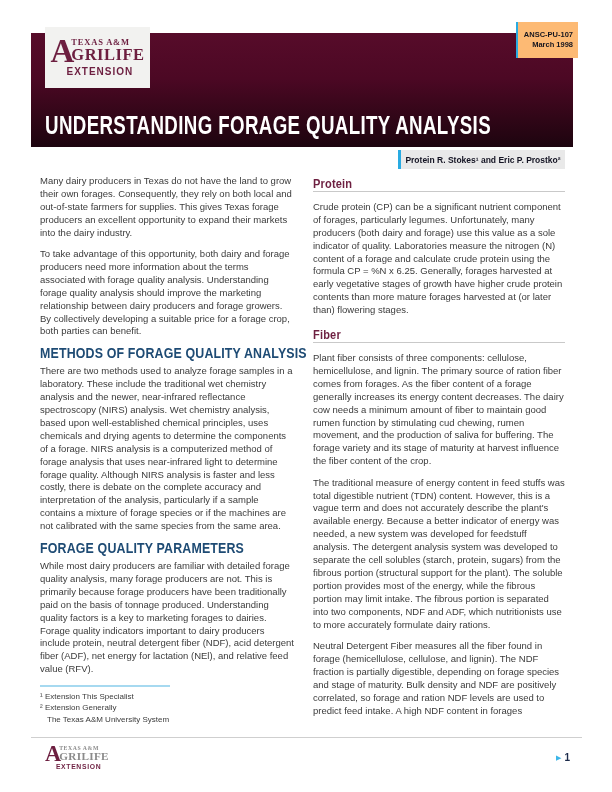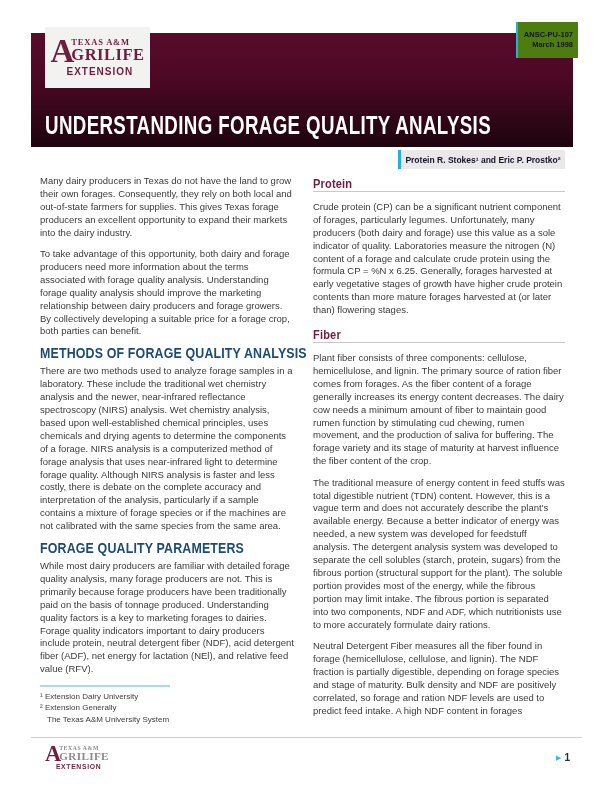--- a/index.html
+++ b/index.html
@@ -30,21 +30,21 @@
   .grilife{font-family:"Liberation Serif", serif;font-weight:bold;font-size:16.5px;letter-spacing:0.5px;margin-top:0px;}
   .extension{font-family:"Liberation Sans", sans-serif;font-weight:bold;font-size:10px;letter-spacing:1px;margin:1px 0 0 16px;}
 
   .logo-box{
     position:absolute;left:45px;top:27px;width:105px;height:61px;background:#f2f2f0;
     display:flex;align-items:center;justify-content:center;
   }
   .maroon-logo .bigA,.maroon-logo .texasam,.maroon-logo .grilife,.maroon-logo .extension{color:#6d1f40;}
 
   .pub-badge{
-    position:absolute;left:516px;top:22px;width:62px;height:36px;background:#4d7c0f;
+    position:absolute;left:516px;top:22px;width:62px;height:36px;background:#fdba74;
     border-left:2px solid #29abe2;box-sizing:border-box;
     display:flex;flex-direction:column;justify-content:center;align-items:flex-end;
     padding-right:5px;
   }
   .pub-badge div{font-size:7.5px;font-weight:bold;color:#15151f;line-height:10px;}
 
   .author-box{
     position:absolute;left:398px;top:150px;width:167px;height:19px;background:#e9e9e9;
     border-left:3px solid #29abe2;box-sizing:border-box;
     display:flex;align-items:center;justify-content:center;
@@ -124,21 +124,21 @@
     </h2>
     <p>There are two methods used to analyze forage samples in a laboratory. These include the traditional wet chemistry analysis and the newer, near-infrared reflectance spectroscopy (NIRS) analysis. Wet chemistry analysis, based upon well-established chemical principles, uses chemicals and drying agents to determine the components of a forage. NIRS analysis is a computerized method of forage analysis that uses near-infrared light to determine forage quality. Although NIRS analysis is faster and less costly, there is debate on the complete accuracy and interpretation of the analysis, particularly if a sample contains a mixture of forage species or if the machines are not calibrated with the same species from the same area.</p>
 
     <h2 class="navy">
       <span class="squeeze">FORAGE QUALITY PARAMETERS</span>
     </h2>
     <p>While most dairy producers are familiar with detailed forage quality analysis, many forage producers are not. This is primarily because forage producers have been traditionally paid on the basis of tonnage produced. Understanding quality factors is a key to marketing forages to dairies. Forage quality indicators important to dairy producers include protein, neutral detergent fiber (NDF), acid detergent fiber (ADF), net energy for lactation (NEl), and relative feed value (RFV).</p>
 
     <div class="footnotes">
       <div class="fn-rule"></div>
-      <div>¹ Extension Dairy University</div>
+      <div>¹ Extension This Specialist</div>
       <div>² Extension Generally</div>
       <div class="fn-indent">The Texas A&amp;M University System</div>
     </div>
   </div>
 
   <div class="col col-right">
     <h3 class="maroon">
       <span class="squeeze">Protein</span>
     </h3>
     <p>Crude protein (CP) can be a significant nutrient component of forages, particularly legumes. Unfortunately, many producers (both dairy and forage) use this value as a sole indicator of quality. Laboratories measure the nitrogen (N) content of a forage and calculate crude protein using the formula CP = %N x 6.25. Generally, forages harvested at early vegetative stages of growth have higher crude protein contents than more mature forages harvested at (or later than) flowering stages.</p>

